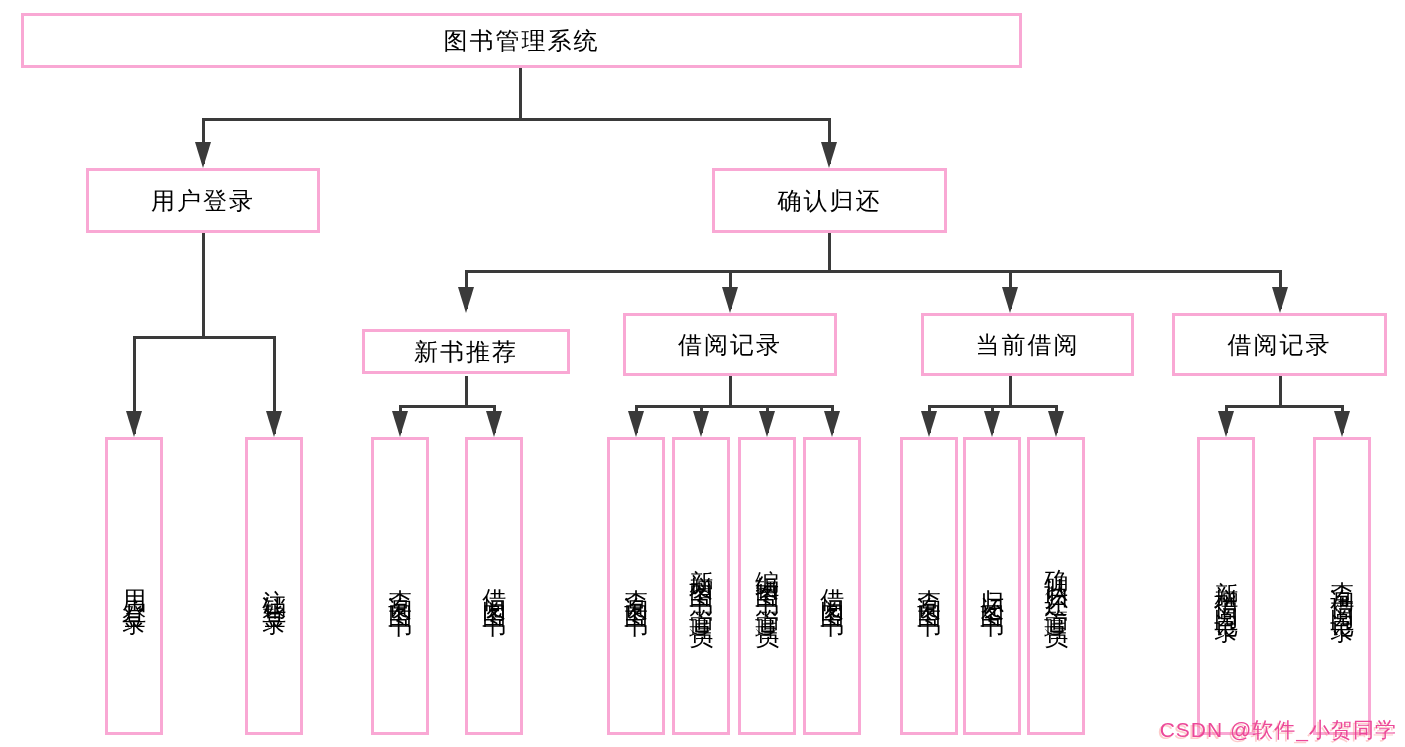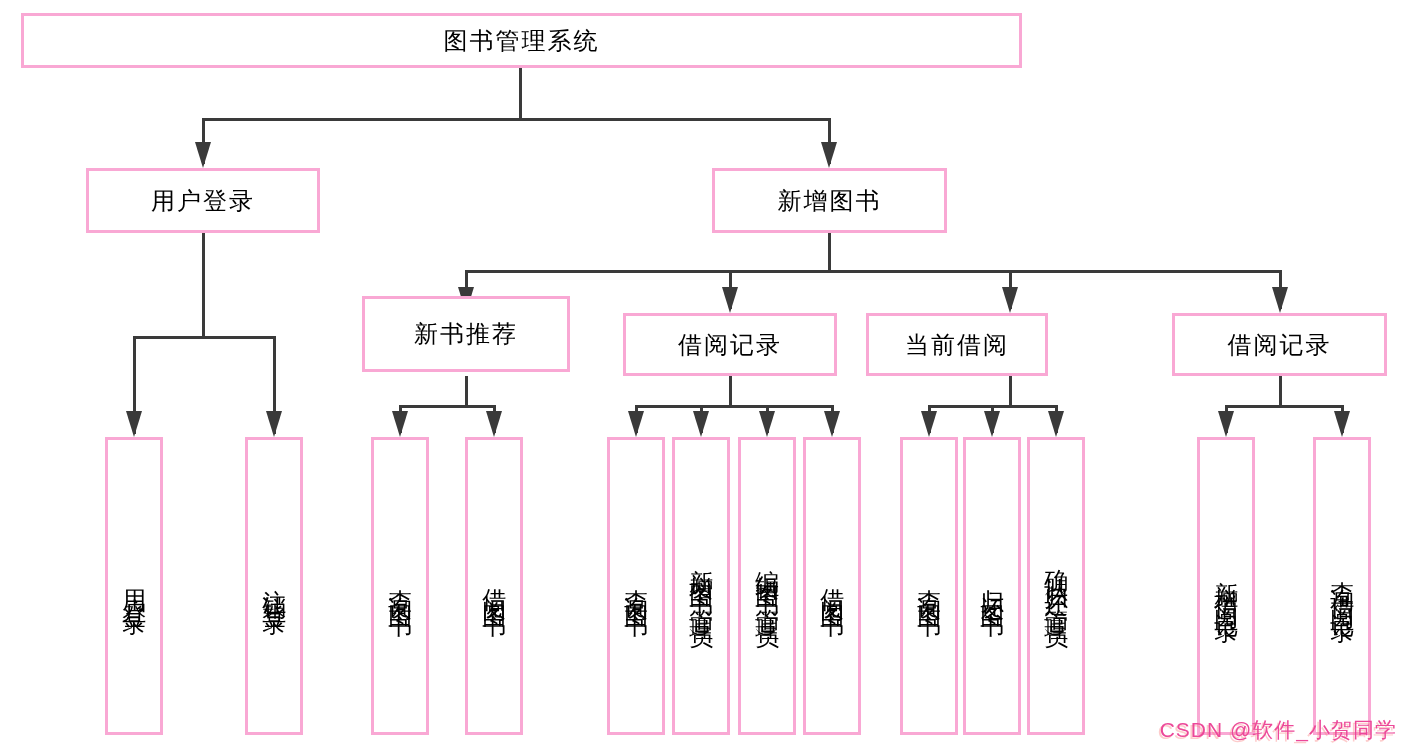--- a/index.html
+++ b/index.html
@@ -41,48 +41,48 @@
   <div class="hline" style="left:202px;top:118px;width:629px"></div>
   <div class="vline" style="left:202px;top:118px;height:46px"></div>
   <div class="tri" style="left:195px;top:142px"></div>
   <div class="vline" style="left:828px;top:118px;height:46px"></div>
   <div class="tri" style="left:821px;top:142px"></div>
 
   <div class="node" style="left:86px;top:168px;width:234px;height:65px">
     <span class="hlabel">用户登录</span>
   </div>
   <div class="node" style="left:712px;top:168px;width:235px;height:65px">
-    <span class="hlabel">新增图书</span>
+    <span class="hlabel">确认归还</span>
   </div>
 
   <div class="vline" style="left:202px;top:233px;height:103px"></div>
   <div class="hline" style="left:133px;top:336px;width:143px"></div>
   <div class="vline" style="left:133px;top:336px;height:98px"></div>
   <div class="tri" style="left:126px;top:411px"></div>
   <div class="vline" style="left:273px;top:336px;height:98px"></div>
   <div class="tri" style="left:266px;top:411px"></div>
 
   <div class="vline" style="left:828px;top:233px;height:37px"></div>
   <div class="hline" style="left:465px;top:270px;width:816px"></div>
   <div class="vline" style="left:465px;top:270px;height:39px"></div>
   <div class="tri" style="left:458px;top:287px"></div>
   <div class="vline" style="left:729px;top:270px;height:39px"></div>
   <div class="tri" style="left:722px;top:287px"></div>
   <div class="vline" style="left:1009px;top:270px;height:39px"></div>
   <div class="tri" style="left:1002px;top:287px"></div>
   <div class="vline" style="left:1279px;top:270px;height:39px"></div>
   <div class="tri" style="left:1272px;top:287px"></div>
 
-  <div class="node" style="left:362px;top:296px;width:208px;height:76px">
+  <div class="node" style="left:362px;top:329px;width:208px;height:45px">
     <span class="hlabel">新书推荐</span>
   </div>
   <div class="node" style="left:623px;top:313px;width:214px;height:63px">
     <span class="hlabel">借阅记录</span>
   </div>
-  <div class="node" style="left:866px;top:313px;width:182px;height:63px">
+  <div class="node" style="left:921px;top:313px;width:213px;height:63px">
     <span class="hlabel">当前借阅</span>
   </div>
   <div class="node" style="left:1172px;top:313px;width:215px;height:63px">
     <span class="hlabel">借阅记录</span>
   </div>
 
   <div class="vline" style="left:465px;top:376px;height:29px"></div>
   <div class="hline" style="left:399px;top:405px;width:96px"></div>
   <div class="vline" style="left:399px;top:405px;height:28px"></div>
   <div class="tri" style="left:392px;top:411px"></div>

